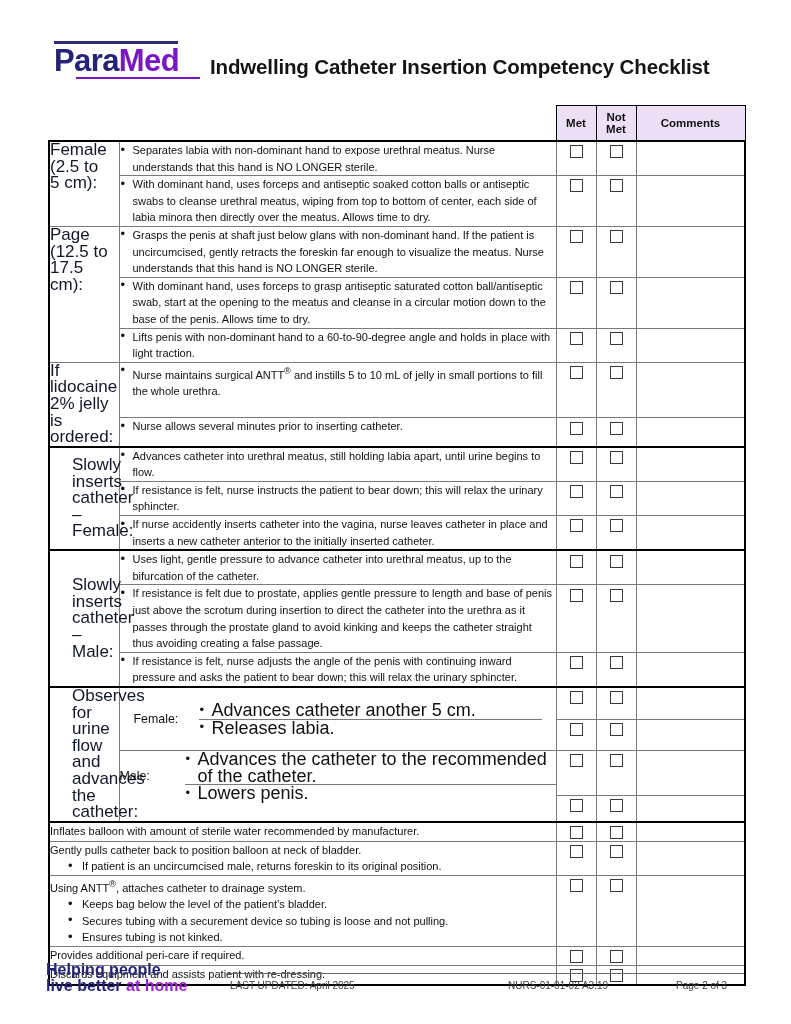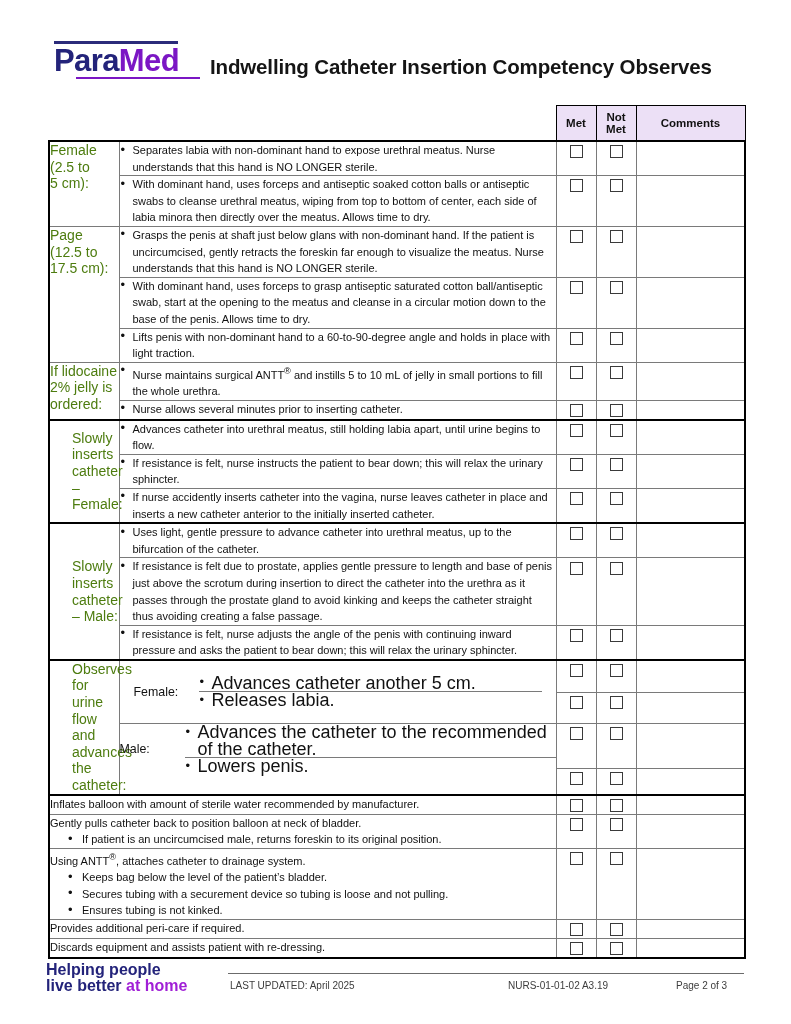--- a/index.html
+++ b/index.html
@@ -53,21 +53,21 @@
     font-weight:bold;
     color:#111;
     height:30px;
     line-height:12.5px;
     padding:2px 0;
   }
   th.hd-blank{border:none;background:transparent;}
 
   
   .lbl{
-    font-size:14px;line-height:16.6px;color:#4d7c0f;
+    font-size:17px;line-height:16.6px;color:#0f172a;
     padding:5px 4px 5px 7px;
   }
   .lbl.mid{vertical-align:middle;padding-left:22px;}
   .txt{
     font-size:11px;line-height:16.6px;color:#111;
     padding:4px 6px 4px 6px;
   }
   .chk{
     text-align:center;vertical-align:middle;
   }
@@ -138,21 +138,21 @@
 <body>
 
 <div class="page">
 
   <div class="header">
     <div class="logo">
       <div class="logo-rule-top"></div>
       <div class="logo-word"><span class="logo-para">Para</span><span class="logo-med">Med</span></div>
       <div class="logo-rule-bot"></div>
     </div>
-    <div class="doc-title">Indwelling Catheter Insertion Competency Observes</div>
+    <div class="doc-title">Indwelling Catheter Insertion Competency Checklist</div>
   </div>
 
   <table class="tbl">
     <colgroup>
       <col style="width:70px">
       <col style="width:437px">
       <col style="width:40px">
       <col style="width:40px">
       <col style="width:109px">
     </colgroup>

